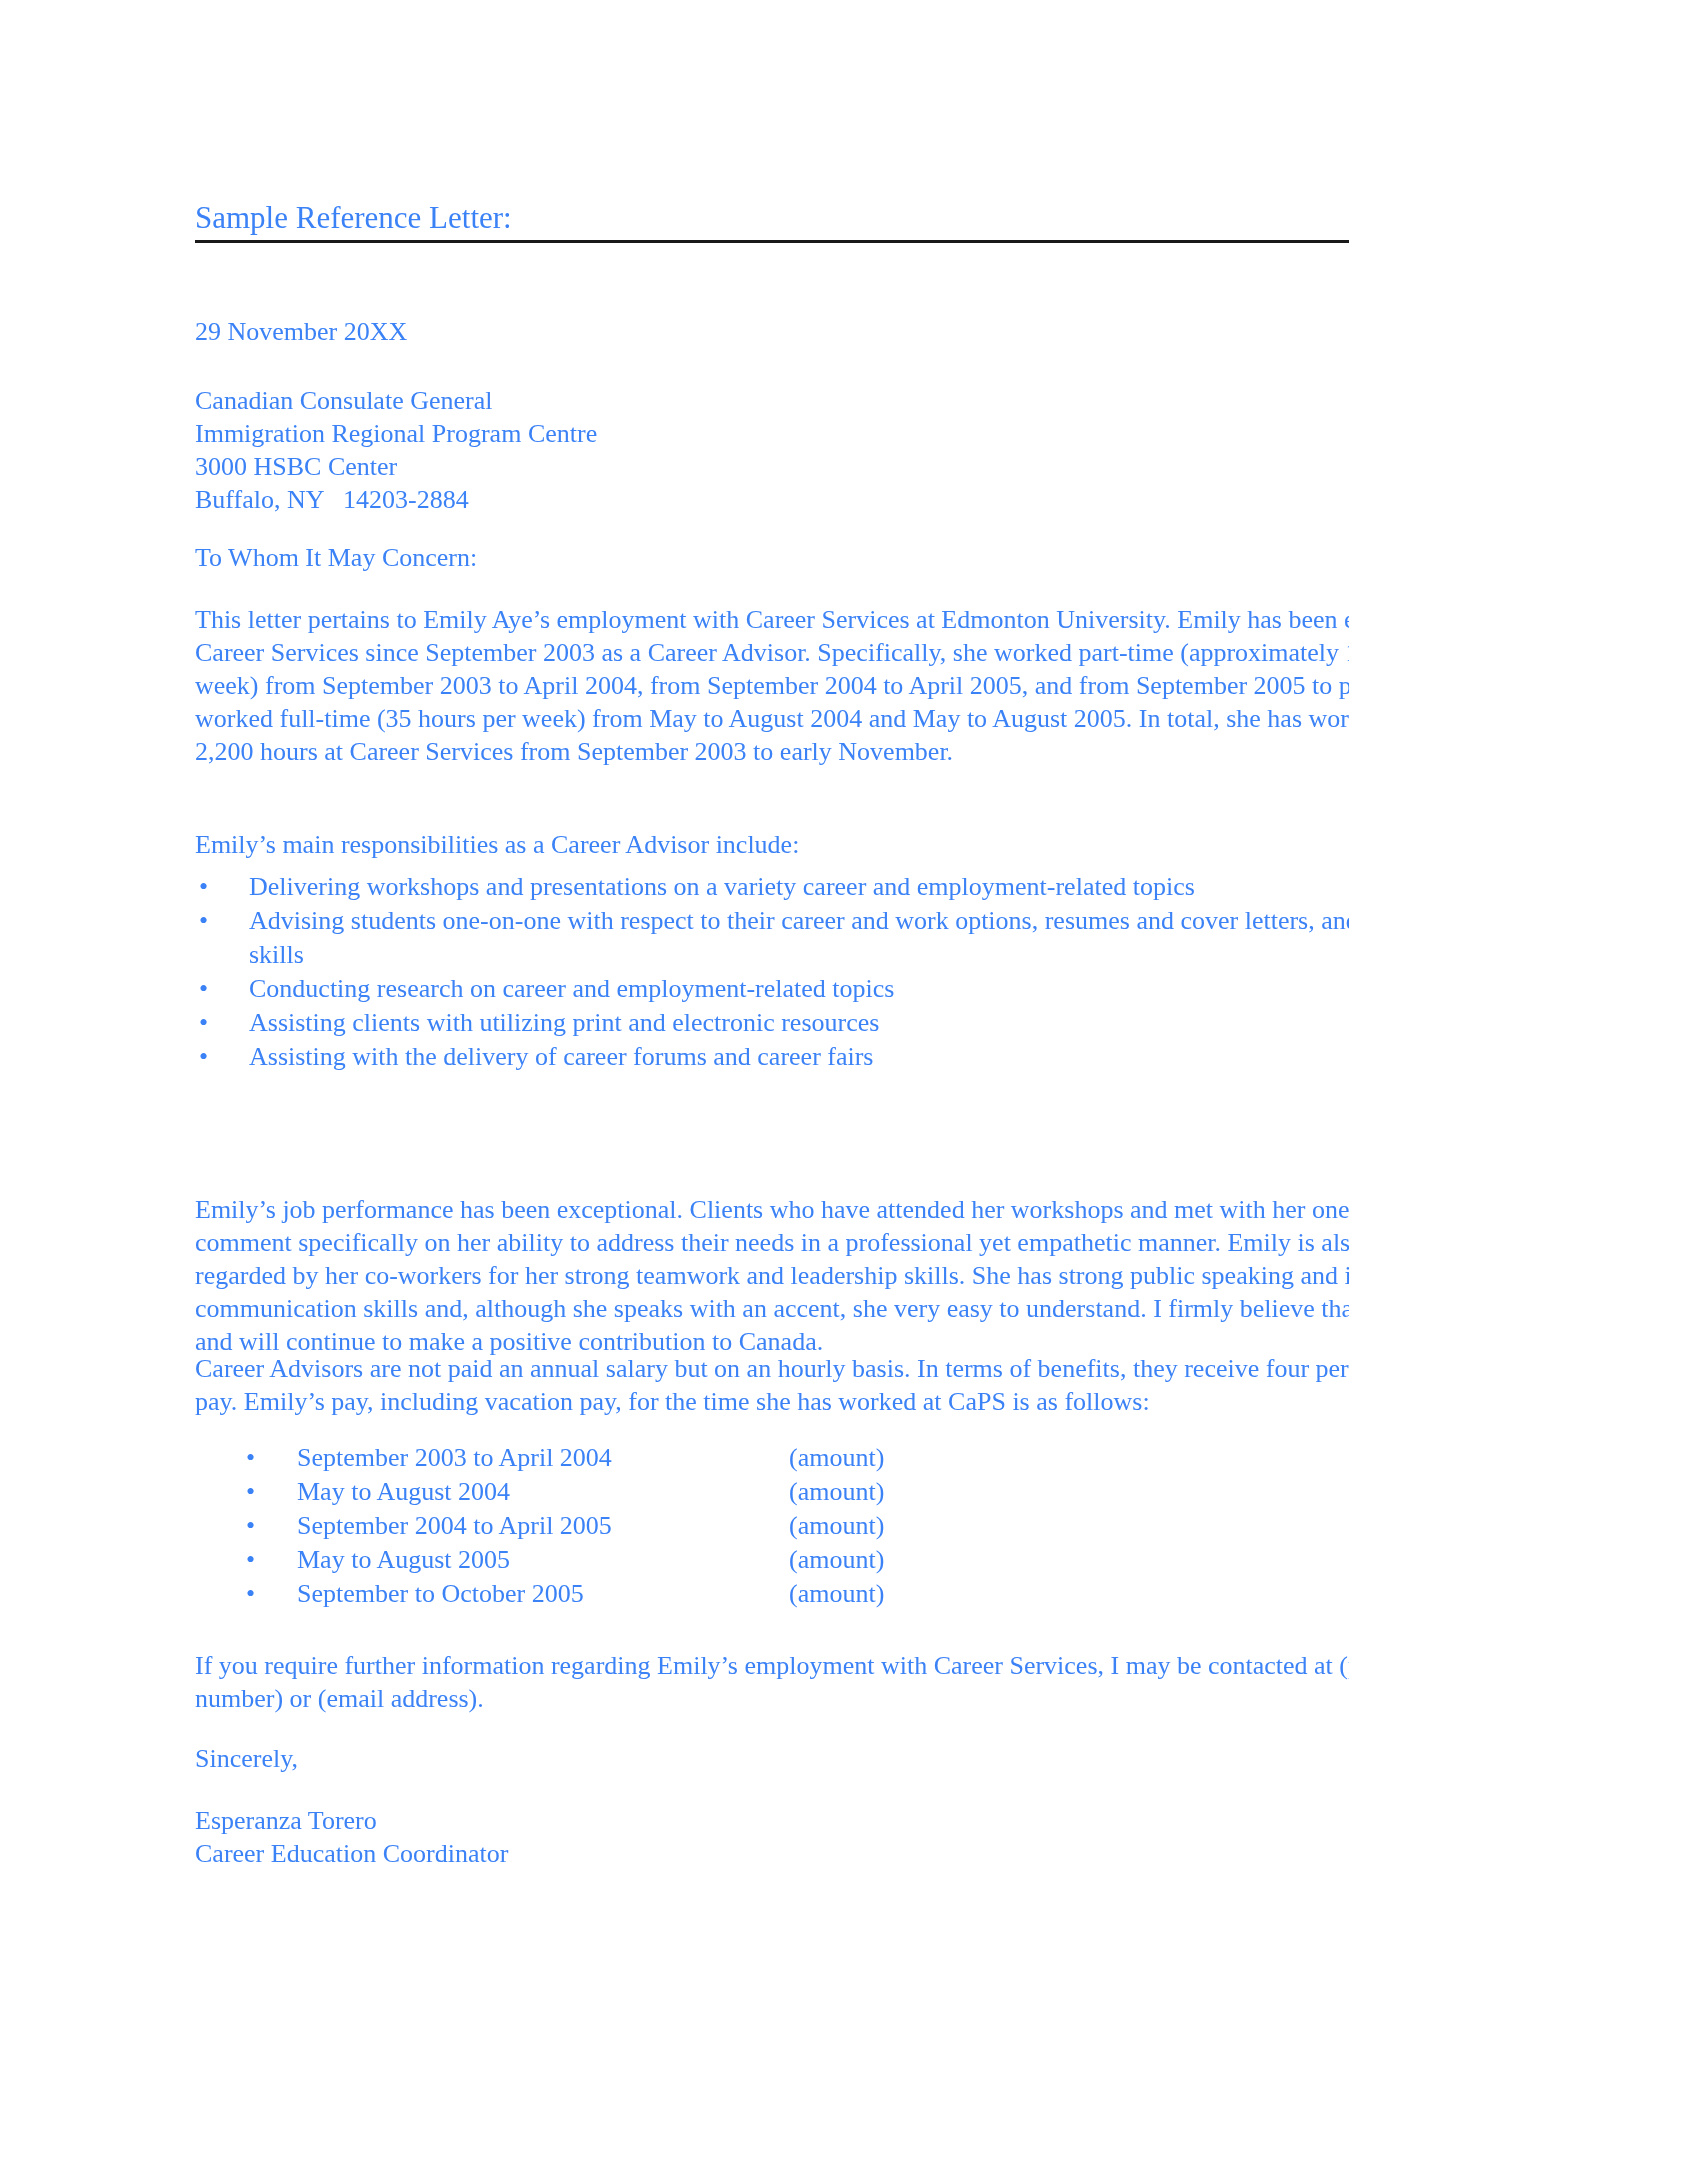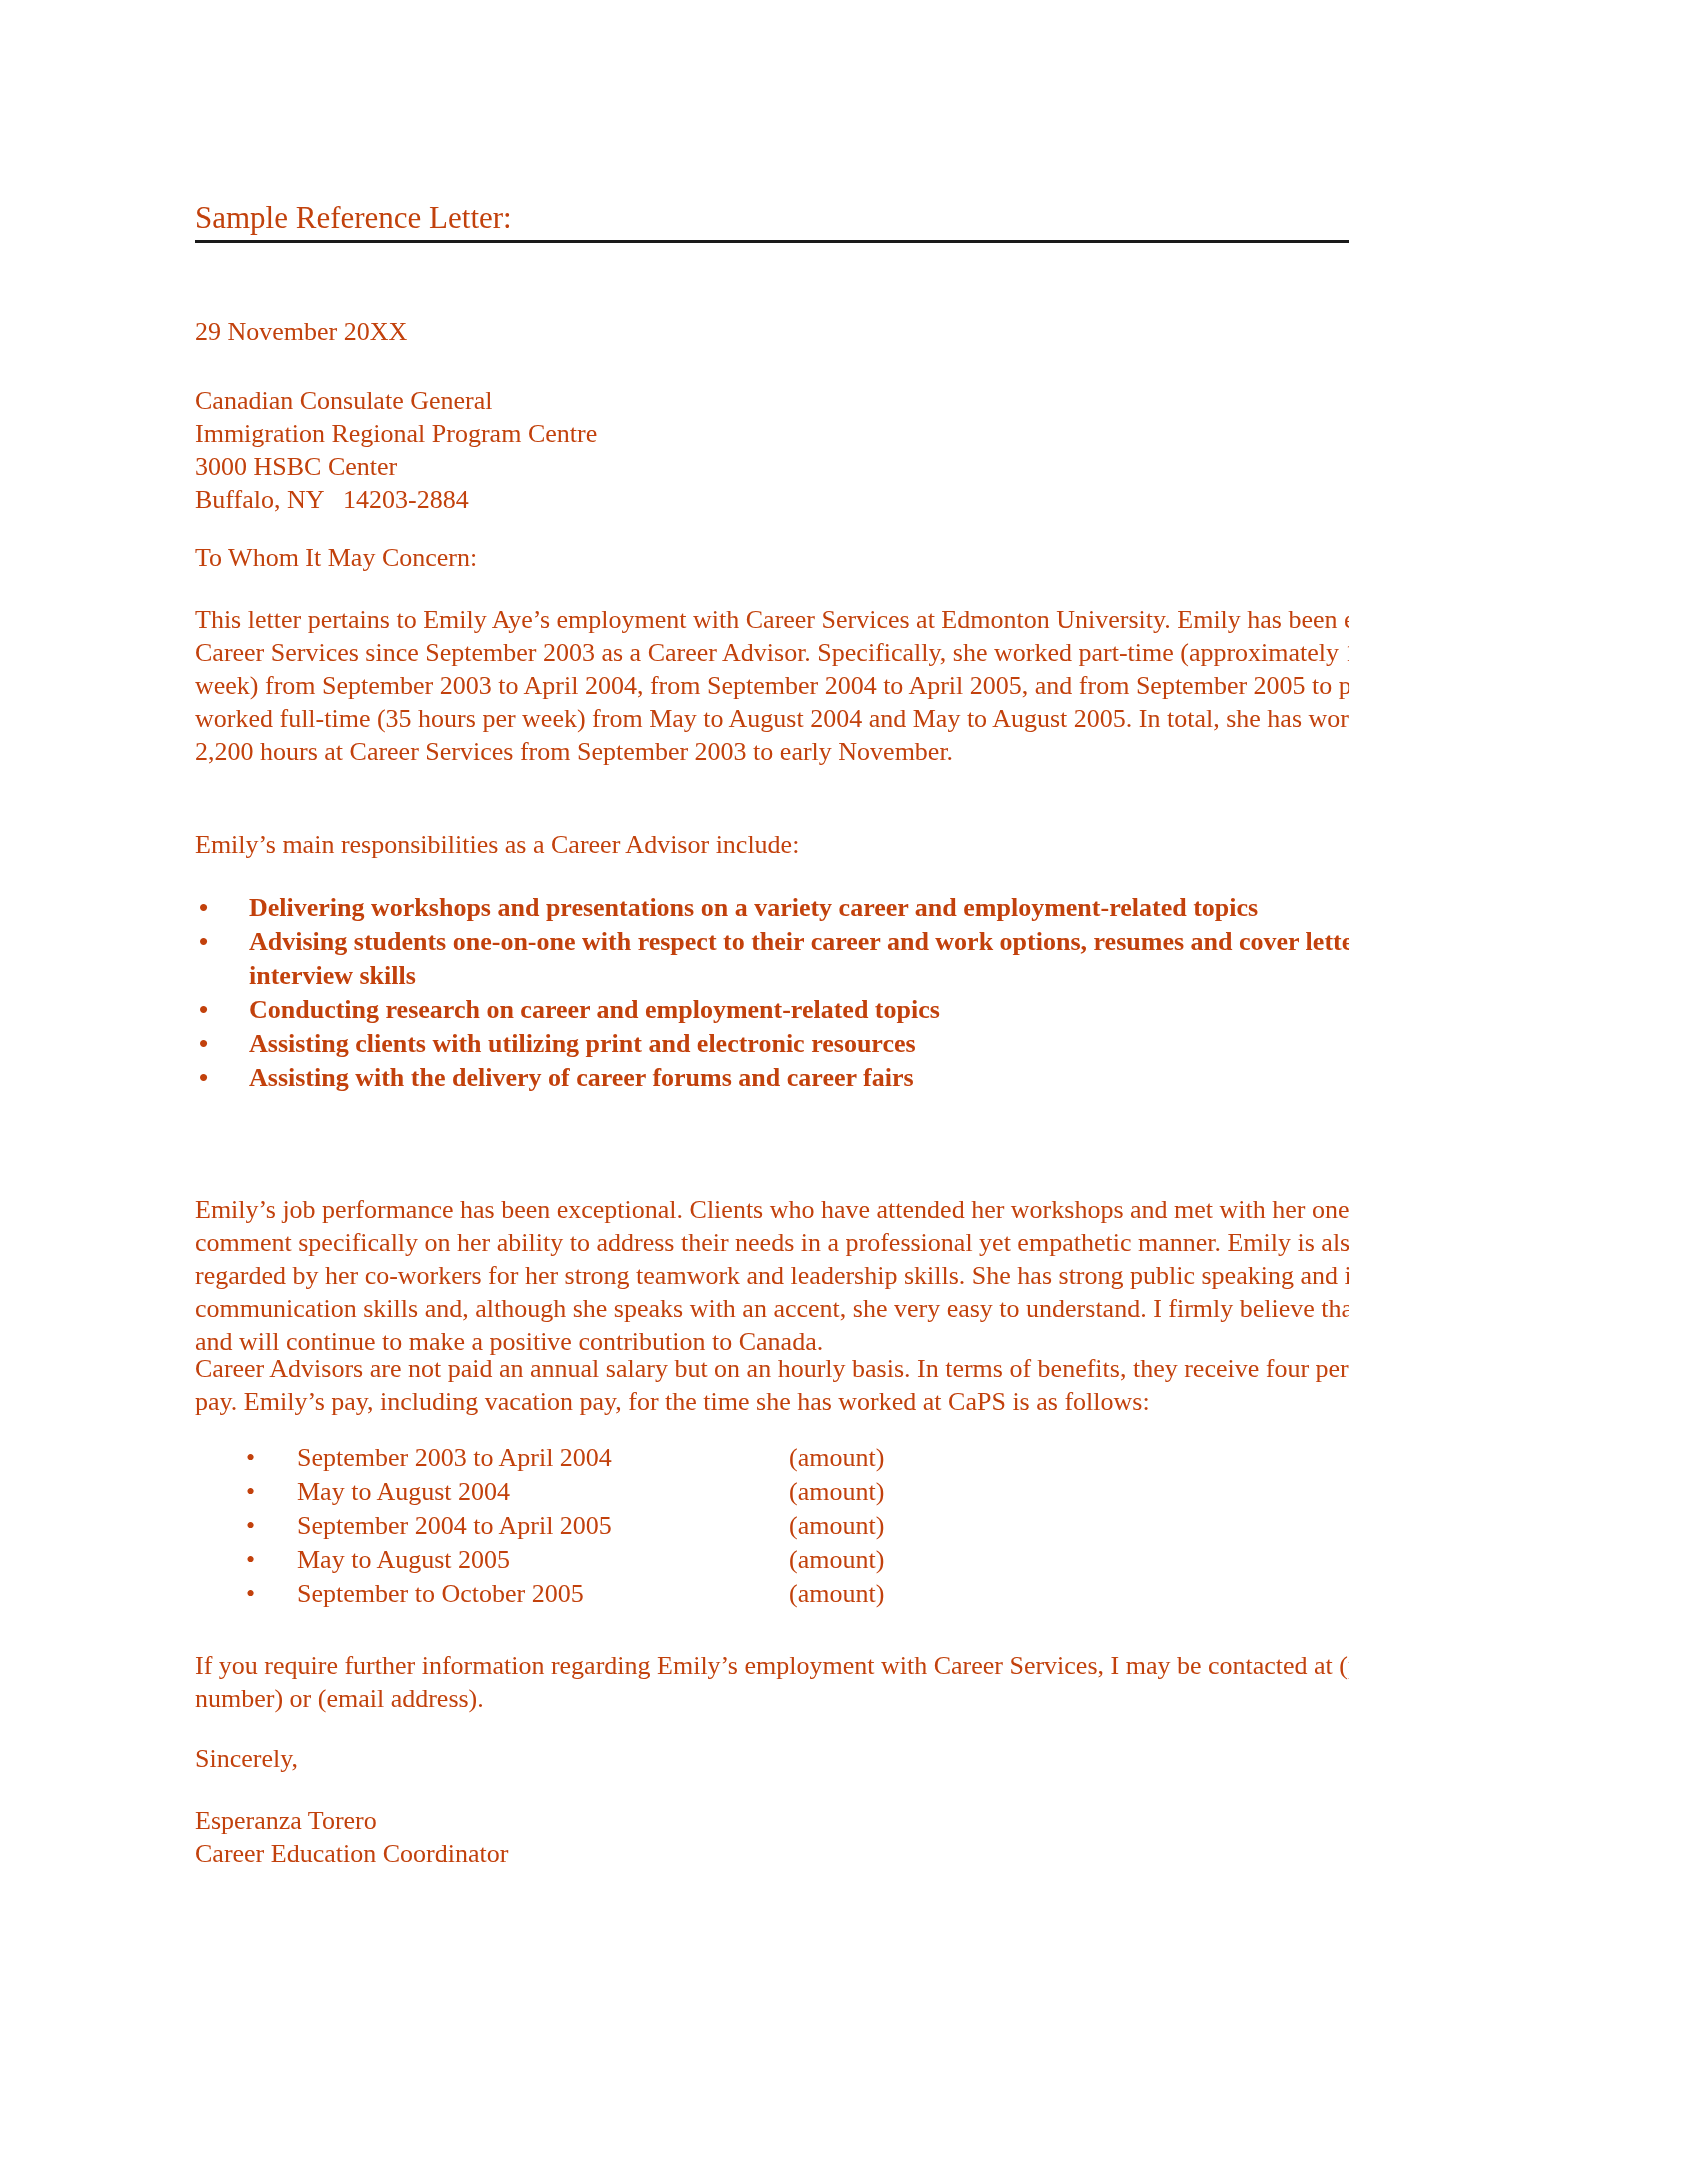--- a/index.html
+++ b/index.html
@@ -6,21 +6,21 @@
     margin: 0;
     padding: 0;
     background: #ffffff;
   }
   .page {
     position: relative;
     width: 1349px;
     height: 2178px;
     background: #ffffff;
     font-family: "Liberation Serif", "DejaVu Serif", serif;
-    color: #c2410c;
+    color: #3b82f6;
     overflow: hidden;
   }
   .content {
     position: absolute;
     left: 195px;
     width: 1294px;
     top: 0;
   }
   .block {
     position: absolute;
@@ -37,21 +37,21 @@
   .body-text {
     font-size: 26px;
     line-height: 33px;
   }
   .date-line     { top: 315px; }
   .recipient     { top: 384px; }
   .recipient div { white-space: pre-wrap; }
   .salutation    { top: 541px; }
   .para-intro    { top: 603px; }
   .resp-intro    { top: 828px; }
-  .resp-list     { top: 891px; font-weight: bold; }
+  .resp-list     { top: 870px; }
   .para-perf     { top: 1164px; margin-top: 29px; }
   .para-pay      { top: 1352px; }
   .pay-list      { top: 1441px; }
   .para-contact  { top: 1649px; }
   .signoff       { top: 1742px; }
   .signature     { top: 1804px; }
 
   ul.bullets {
     list-style: none;
     margin: 0;

